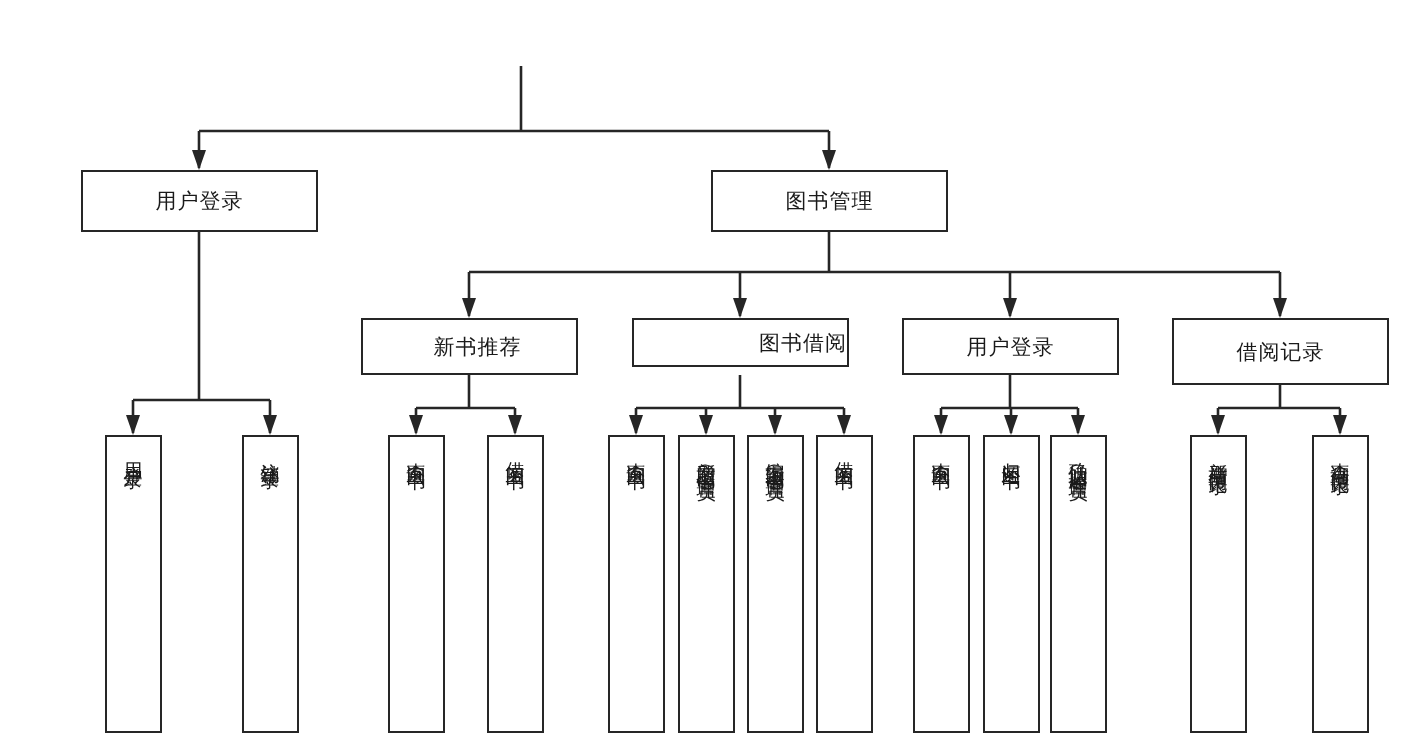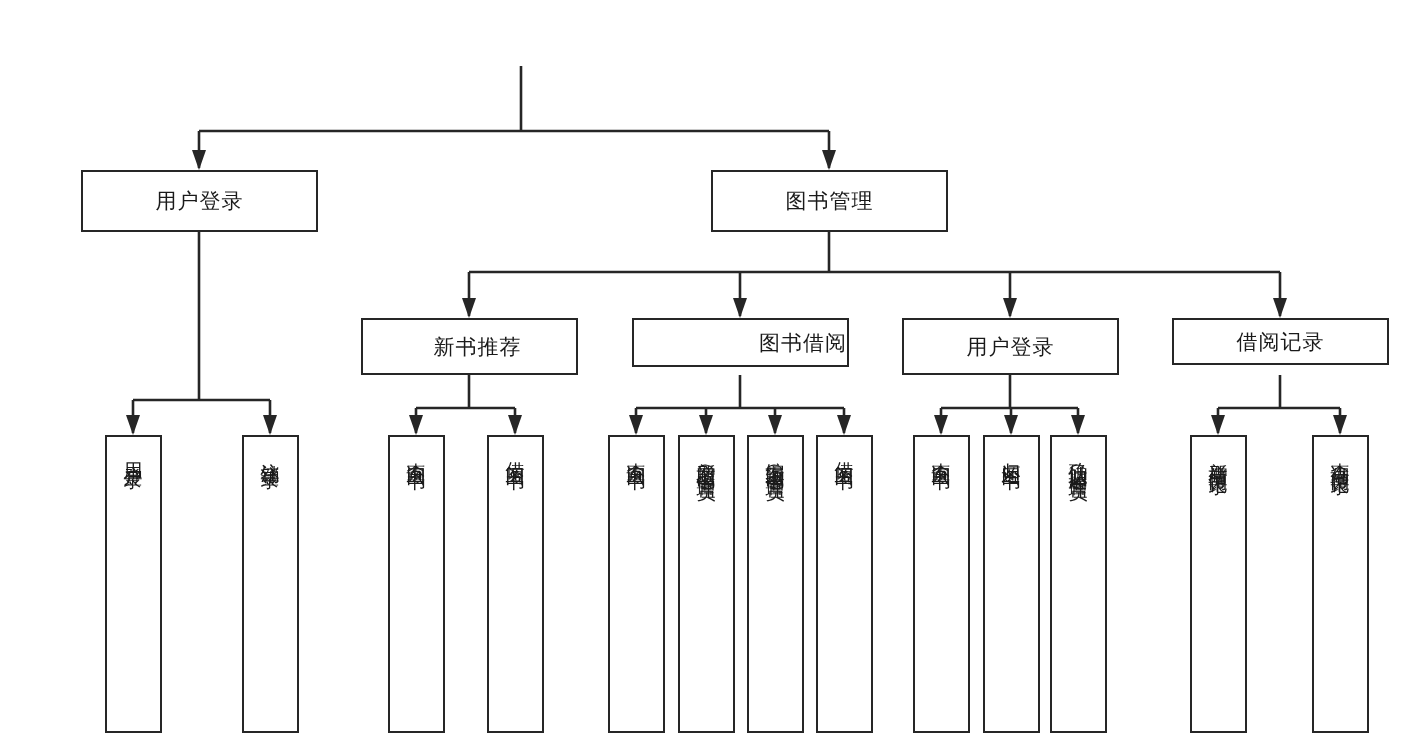--- a/index.html
+++ b/index.html
@@ -142,21 +142,21 @@
   <div id="nodes-level3">
       <div class="node horiz" style="left: 361px; top: 318px; width: 217px; height: 57px; padding-left: 16px;">
         <span>新书推荐</span>
       </div>
       <div class="node horiz" style="left: 632px; top: 318px; width: 217px; height: 49px; justify-content: flex-end;">
         <span>图书借阅</span>
       </div>
       <div class="node horiz" style="left: 902px; top: 318px; width: 217px; height: 57px;">
         <span>用户登录</span>
       </div>
-      <div class="node horiz" style="left: 1172px; top: 318px; width: 217px; height: 47px;">
+      <div class="node horiz" style="left: 1172px; top: 318px; width: 217px; height: 67px;">
         <span>借阅记录</span>
       </div>
     </div>
   <div id="nodes-leaves">
       <div class="node leaf leaf-mid" style="left: 105px; top: 435px; width: 57px; height: 298px;">
         <span class="vtext">用户登录</span>
       </div>
       <div class="node leaf leaf-mid" style="left: 242px; top: 435px; width: 57px; height: 298px;">
         <span class="vtext">注销登录</span>
       </div>

